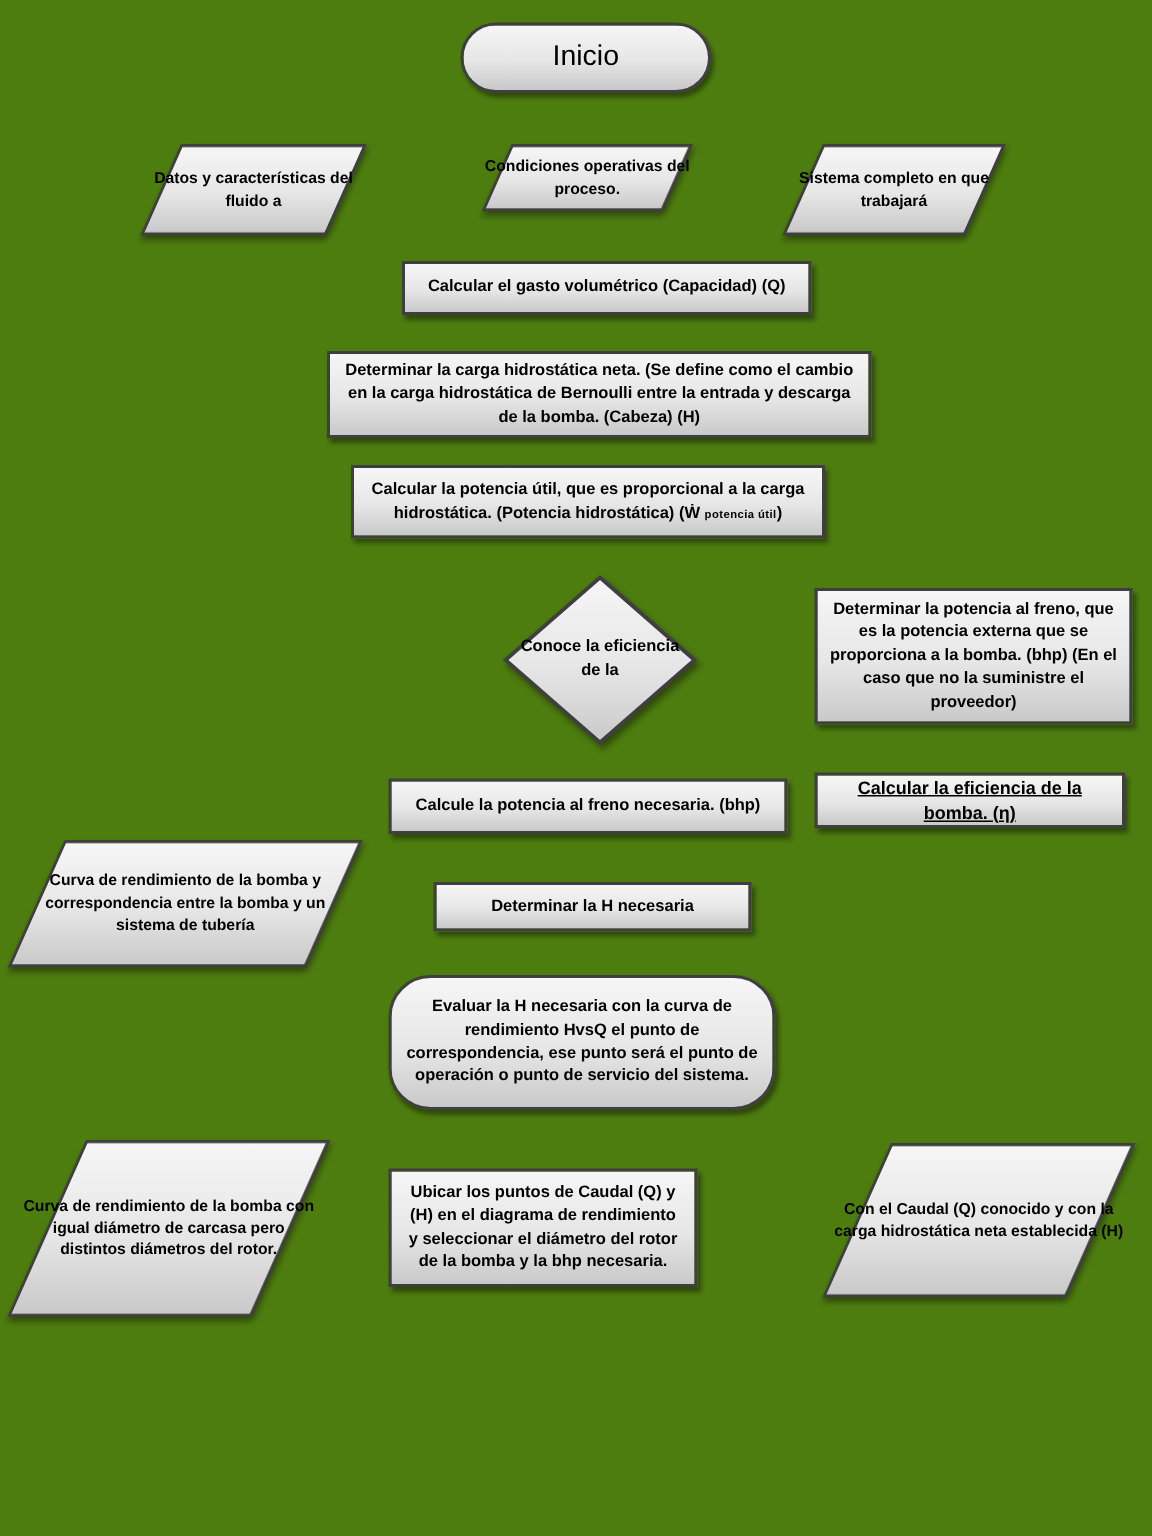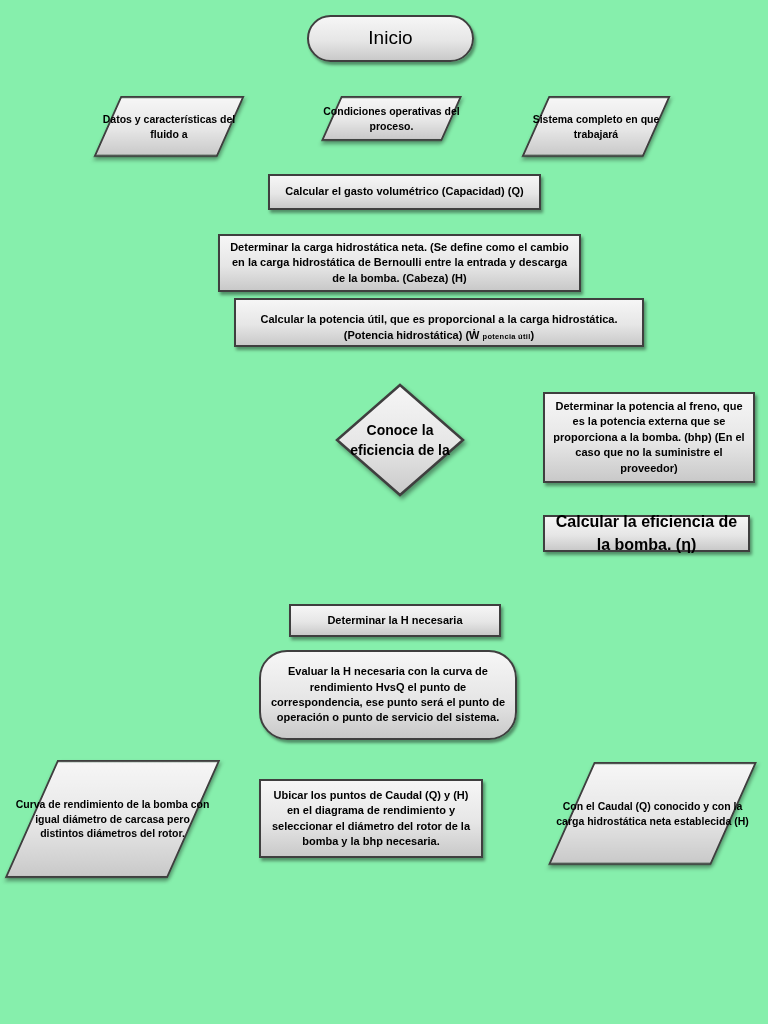--- a/index.html
+++ b/index.html
@@ -6,21 +6,21 @@
     --fill-top:#f6f6f6;
     --fill-mid:#e6e6e6;
     --fill-bottom:#c9c9c9;
     --border:#3f3f3f;
     --text:#000000;
   }
   html,body{margin:0;padding:0;background:#ffffff;}
   #canvas{
     position:relative;
     width:768px;height:1024px;
-    background:#86efac;
+    background:#4d7c0f;
     font-family:"Liberation Sans", sans-serif;
     color:var(--text);
     overflow:hidden;
   }
   .node{position:absolute;display:flex;align-items:center;justify-content:center;text-align:center;}
   .txt{
     position:relative;z-index:2;
     font-weight:bold;font-size:11px;line-height:1.4;color:var(--text);
     padding:2px 8px;white-space:pre-line;
   }
@@ -40,21 +40,21 @@
     background:linear-gradient(180deg,var(--fill-top) 0%,var(--fill-mid) 55%,var(--fill-bottom) 100%);
     border:2px solid var(--border);
     transform:skewX(-24deg);
     box-sizing:border-box;
     filter:drop-shadow(2px 3px 2px rgba(0,0,0,0.40));
     z-index:1;
   }
   
   .diamond svg{position:absolute;inset:0;width:100%;height:100%;z-index:1;
     filter:drop-shadow(2px 3px 2px rgba(0,0,0,0.40));}
-  .diamond .txt{font-size:14px;line-height:1.45;}
+  .diamond .txt{font-size:11px;line-height:1.45;}
   .small .txt{font-size:10.5px;}
   .tiny-sub{font-size:7.5px;font-weight:bold;letter-spacing:0.3px;}
 </style>
 </head>
 <body>
 
 <div id="canvas">
 
   <div class="node terminator" style="left:307px;top:15px;width:167px;height:47px;">
     <span class="txt">Inicio</span>
@@ -76,21 +76,21 @@
   </div>
 
   <div class="node rect" style="left:218px;top:234px;width:363px;height:58px;">
     <span class="txt">Determinar la carga hidrostática neta. (Se define como el cambio en la carga hidrostática de Bernoulli entre la entrada y descarga de la bomba. (Cabeza)  (H)</span>
   </div>
 
   <div class="node rect" style="left:268px;top:174px;width:273px;height:36px;">
     <span class="txt">Calcular el gasto volumétrico (Capacidad) (Q)</span>
   </div>
 
-  <div class="node rect" style="left:234px;top:298px;width:410px;height:49px;align-items:flex-end;">
+  <div class="node rect" style="left:234px;top:310px;width:316px;height:49px;">
     <span class="txt"><span>Calcular la potencia útil, que es proporcional a la carga hidrostática.   (Potencia hidrostática) (Ẇ</span> <span class="tiny-sub">potencia útil</span><span>)</span></span>
   </div>
 
   <div class="node diamond" style="left:335px;top:383px;width:130px;height:114px;">
     <svg viewBox="0 0 130 114" aria-hidden="true">
       <defs>
         <linearGradient id="g1" x1="0" y1="0" x2="0" y2="1">
           <stop offset="0%" stop-color="#f6f6f6"></stop>
           <stop offset="55%" stop-color="#e6e6e6"></stop>
           <stop offset="100%" stop-color="#c9c9c9"></stop>
@@ -99,39 +99,46 @@
       <polygon points="65,2 128,57 65,112 2,57" fill="url(#g1)" stroke="#3f3f3f" stroke-width="2.5"></polygon>
     </svg>
     <span class="txt">Conoce la eficiencia de la</span>
   </div>
 
   <div class="node rect" style="left:543px;top:392px;width:212px;height:91px;">
     <span class="txt">Determinar la potencia al freno, que es la potencia externa que se proporciona a la bomba. (bhp) (En el caso que no la suministre el proveedor)</span>
   </div>
 
   <div class="node rect" style="left:543px;top:515px;width:207px;height:37px;">
-    <span class="txt" style="font-size:16px;">Calcular la eficiencia de la bomba. (η)</span>
+    <span class="txt" style="font-size:12px;text-decoration:underline;">Calcular la eficiencia de la bomba. (η)</span>
   </div>
 
+  <div class="node rect" style="left:259px;top:519px;width:266px;height:37px;">
+    <span class="txt">Calcule la potencia al freno necesaria. (bhp)</span>
+  </div>
 
+  <div class="node para small" style="left:2px;top:560px;width:243px;height:85px;">
+    <div class="para-bg" style="left:22px;right:22px;"></div>
+    <span class="txt">Curva de rendimiento de la bomba y correspondencia entre la bomba y un sistema de tubería</span>
+  </div>
 
-  <div class="node rect" style="left:289px;top:588px;width:212px;height:33px;margin-top:16px;">
+  <div class="node rect" style="left:289px;top:588px;width:212px;height:33px;">
     <span class="txt">Determinar la H necesaria</span>
   </div>
 
   <div class="node rect" style="left:259px;top:650px;width:258px;height:90px;border-radius:28px;">
     <span class="txt">Evaluar la H necesaria con la curva de rendimiento HvsQ el punto de correspondencia, ese punto será el punto de operación o punto de servicio del sistema.</span>
   </div>
 
   <div class="node para small" style="left:5px;top:760px;width:215px;height:118px;">
     <div class="para-bg" style="left:26px;right:26px;"></div>
     <span class="txt">Curva de rendimiento de la bomba con igual diámetro de carcasa pero distintos diámetros del rotor.</span>
   </div>
 
-  <div class="node rect" style="left:259px;top:779px;width:224px;height:79px;">
+  <div class="node rect" style="left:259px;top:779px;width:206px;height:79px;">
     <span class="txt">Ubicar los puntos de Caudal (Q) y (H) en el diagrama de rendimiento y seleccionar el diámetro del rotor de la bomba y la bhp necesaria.</span>
   </div>
 
   <div class="node para small" style="left:545px;top:762px;width:215px;height:103px;">
     <div class="para-bg" style="left:26px;right:26px;"></div>
     <span class="txt">Con el Caudal (Q) conocido y con la carga hidrostática neta establecida (H)</span>
   </div>
 
 </div>
 

